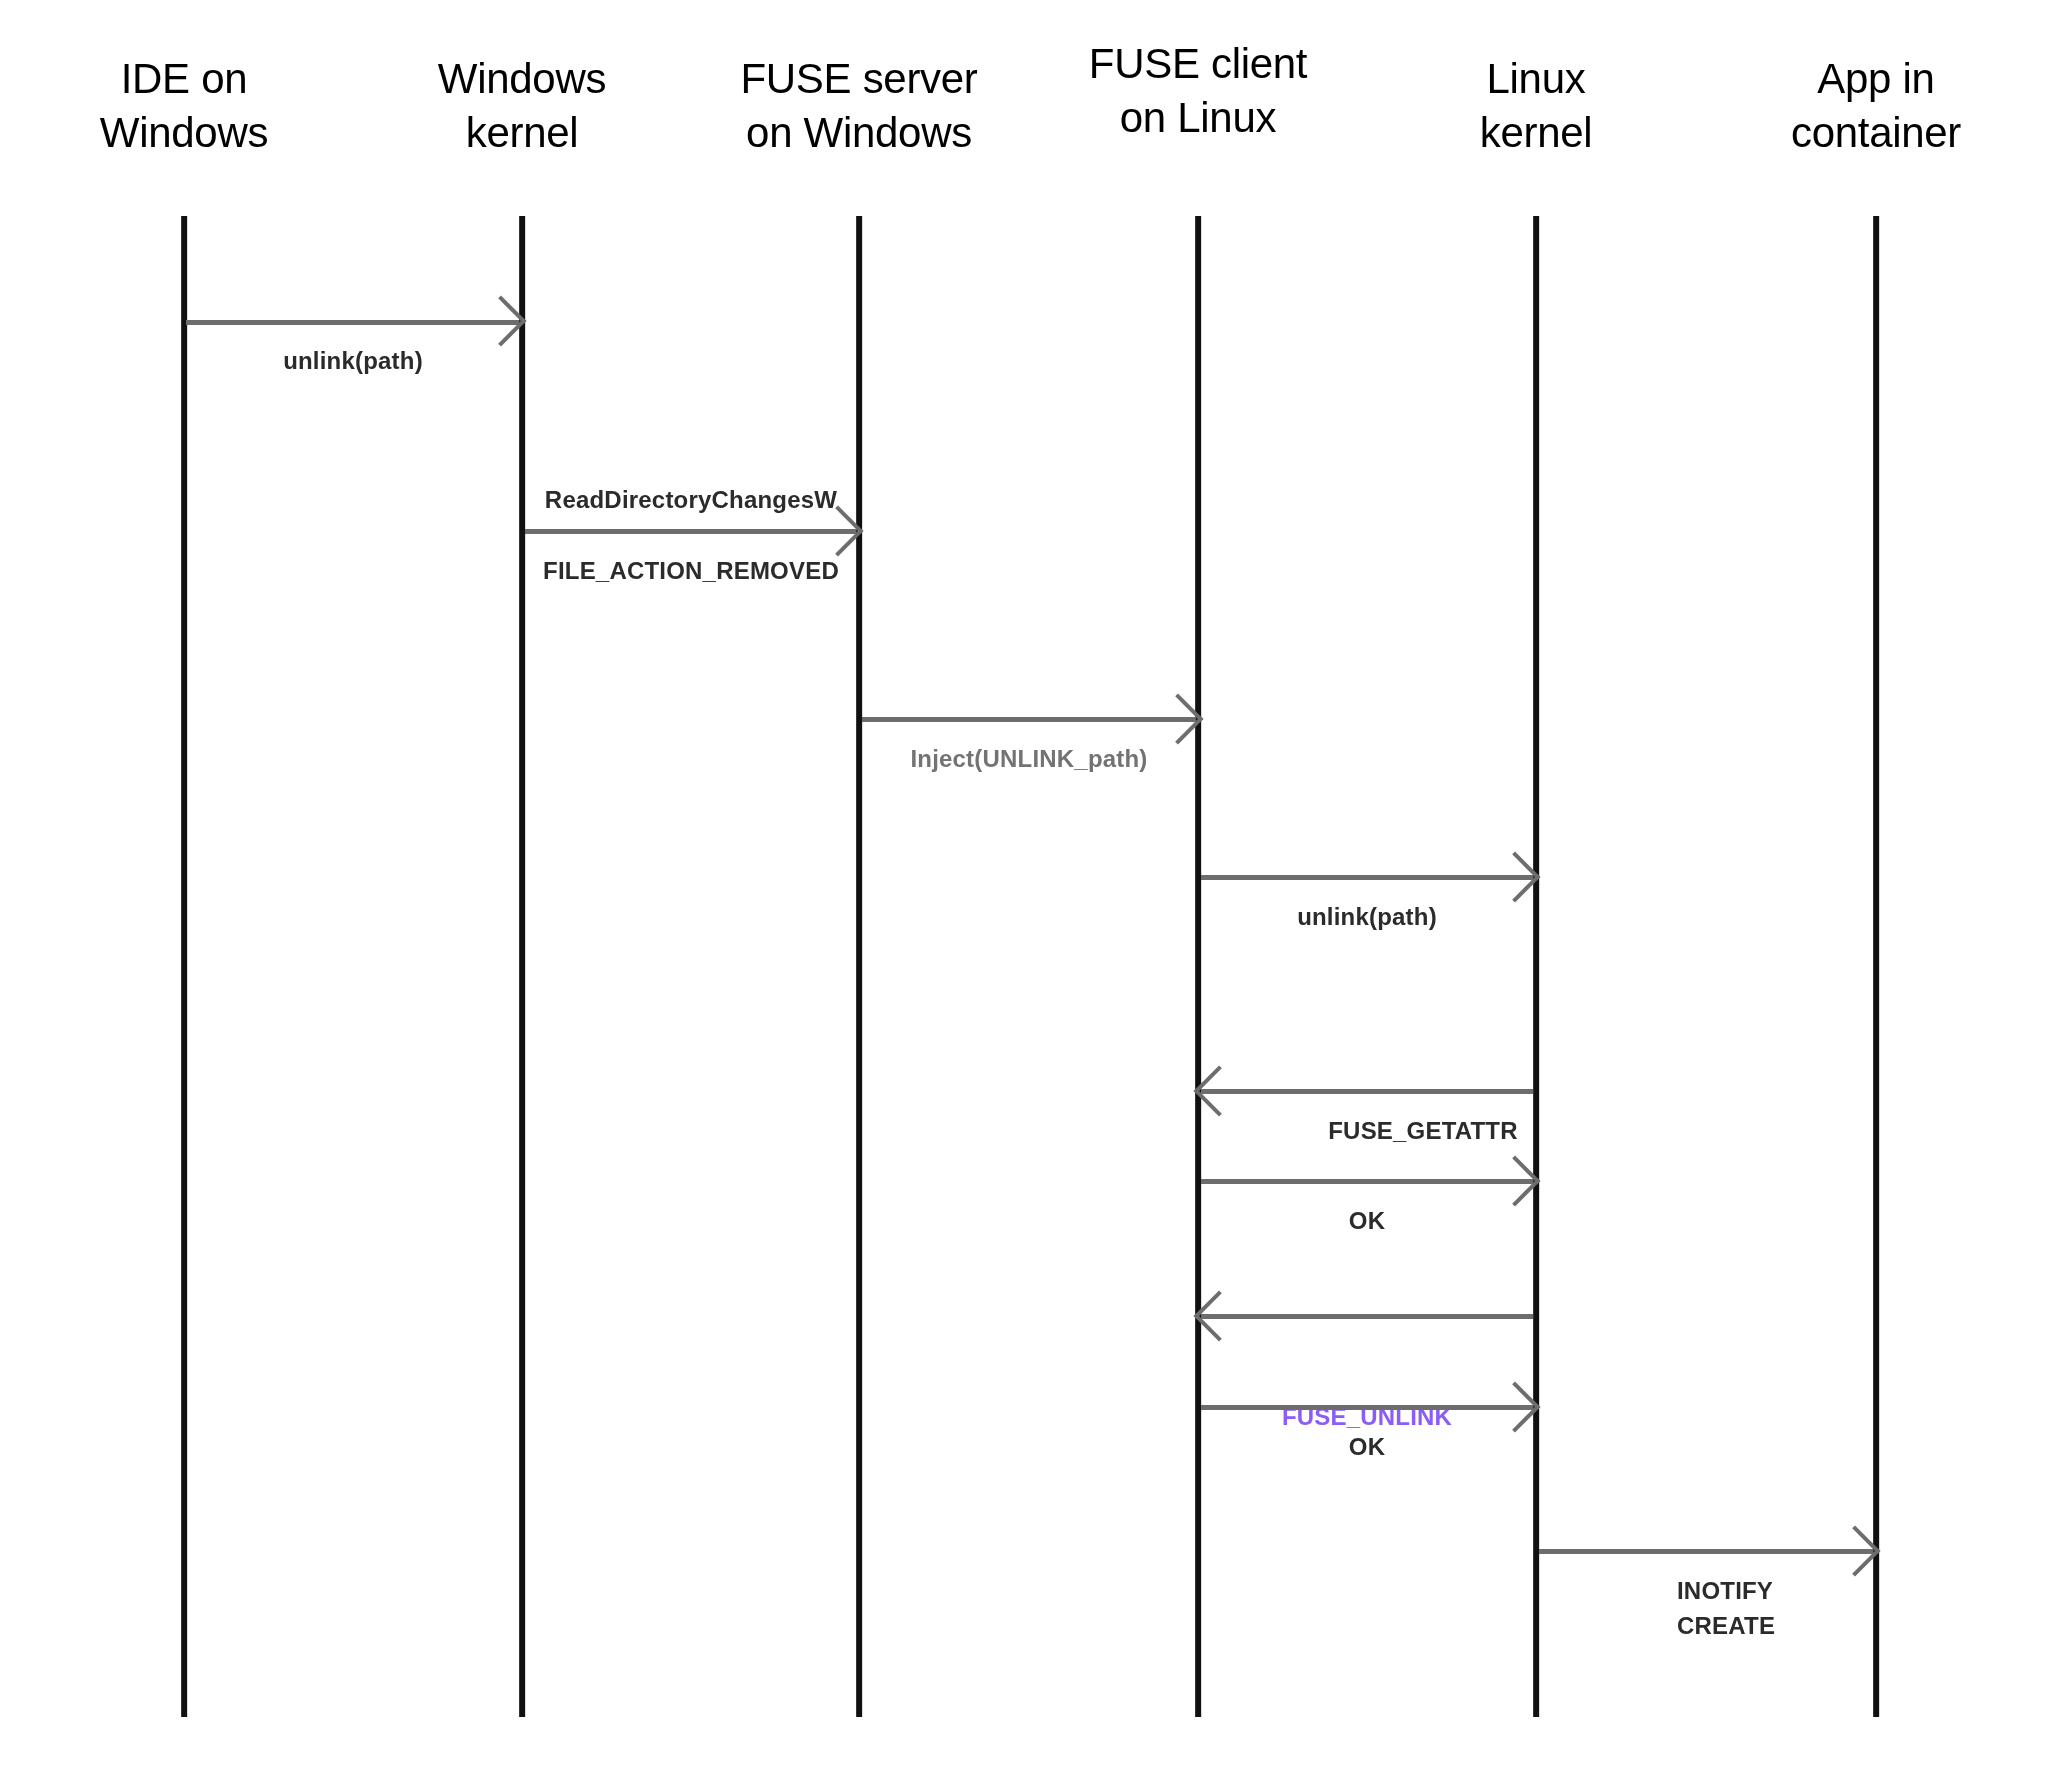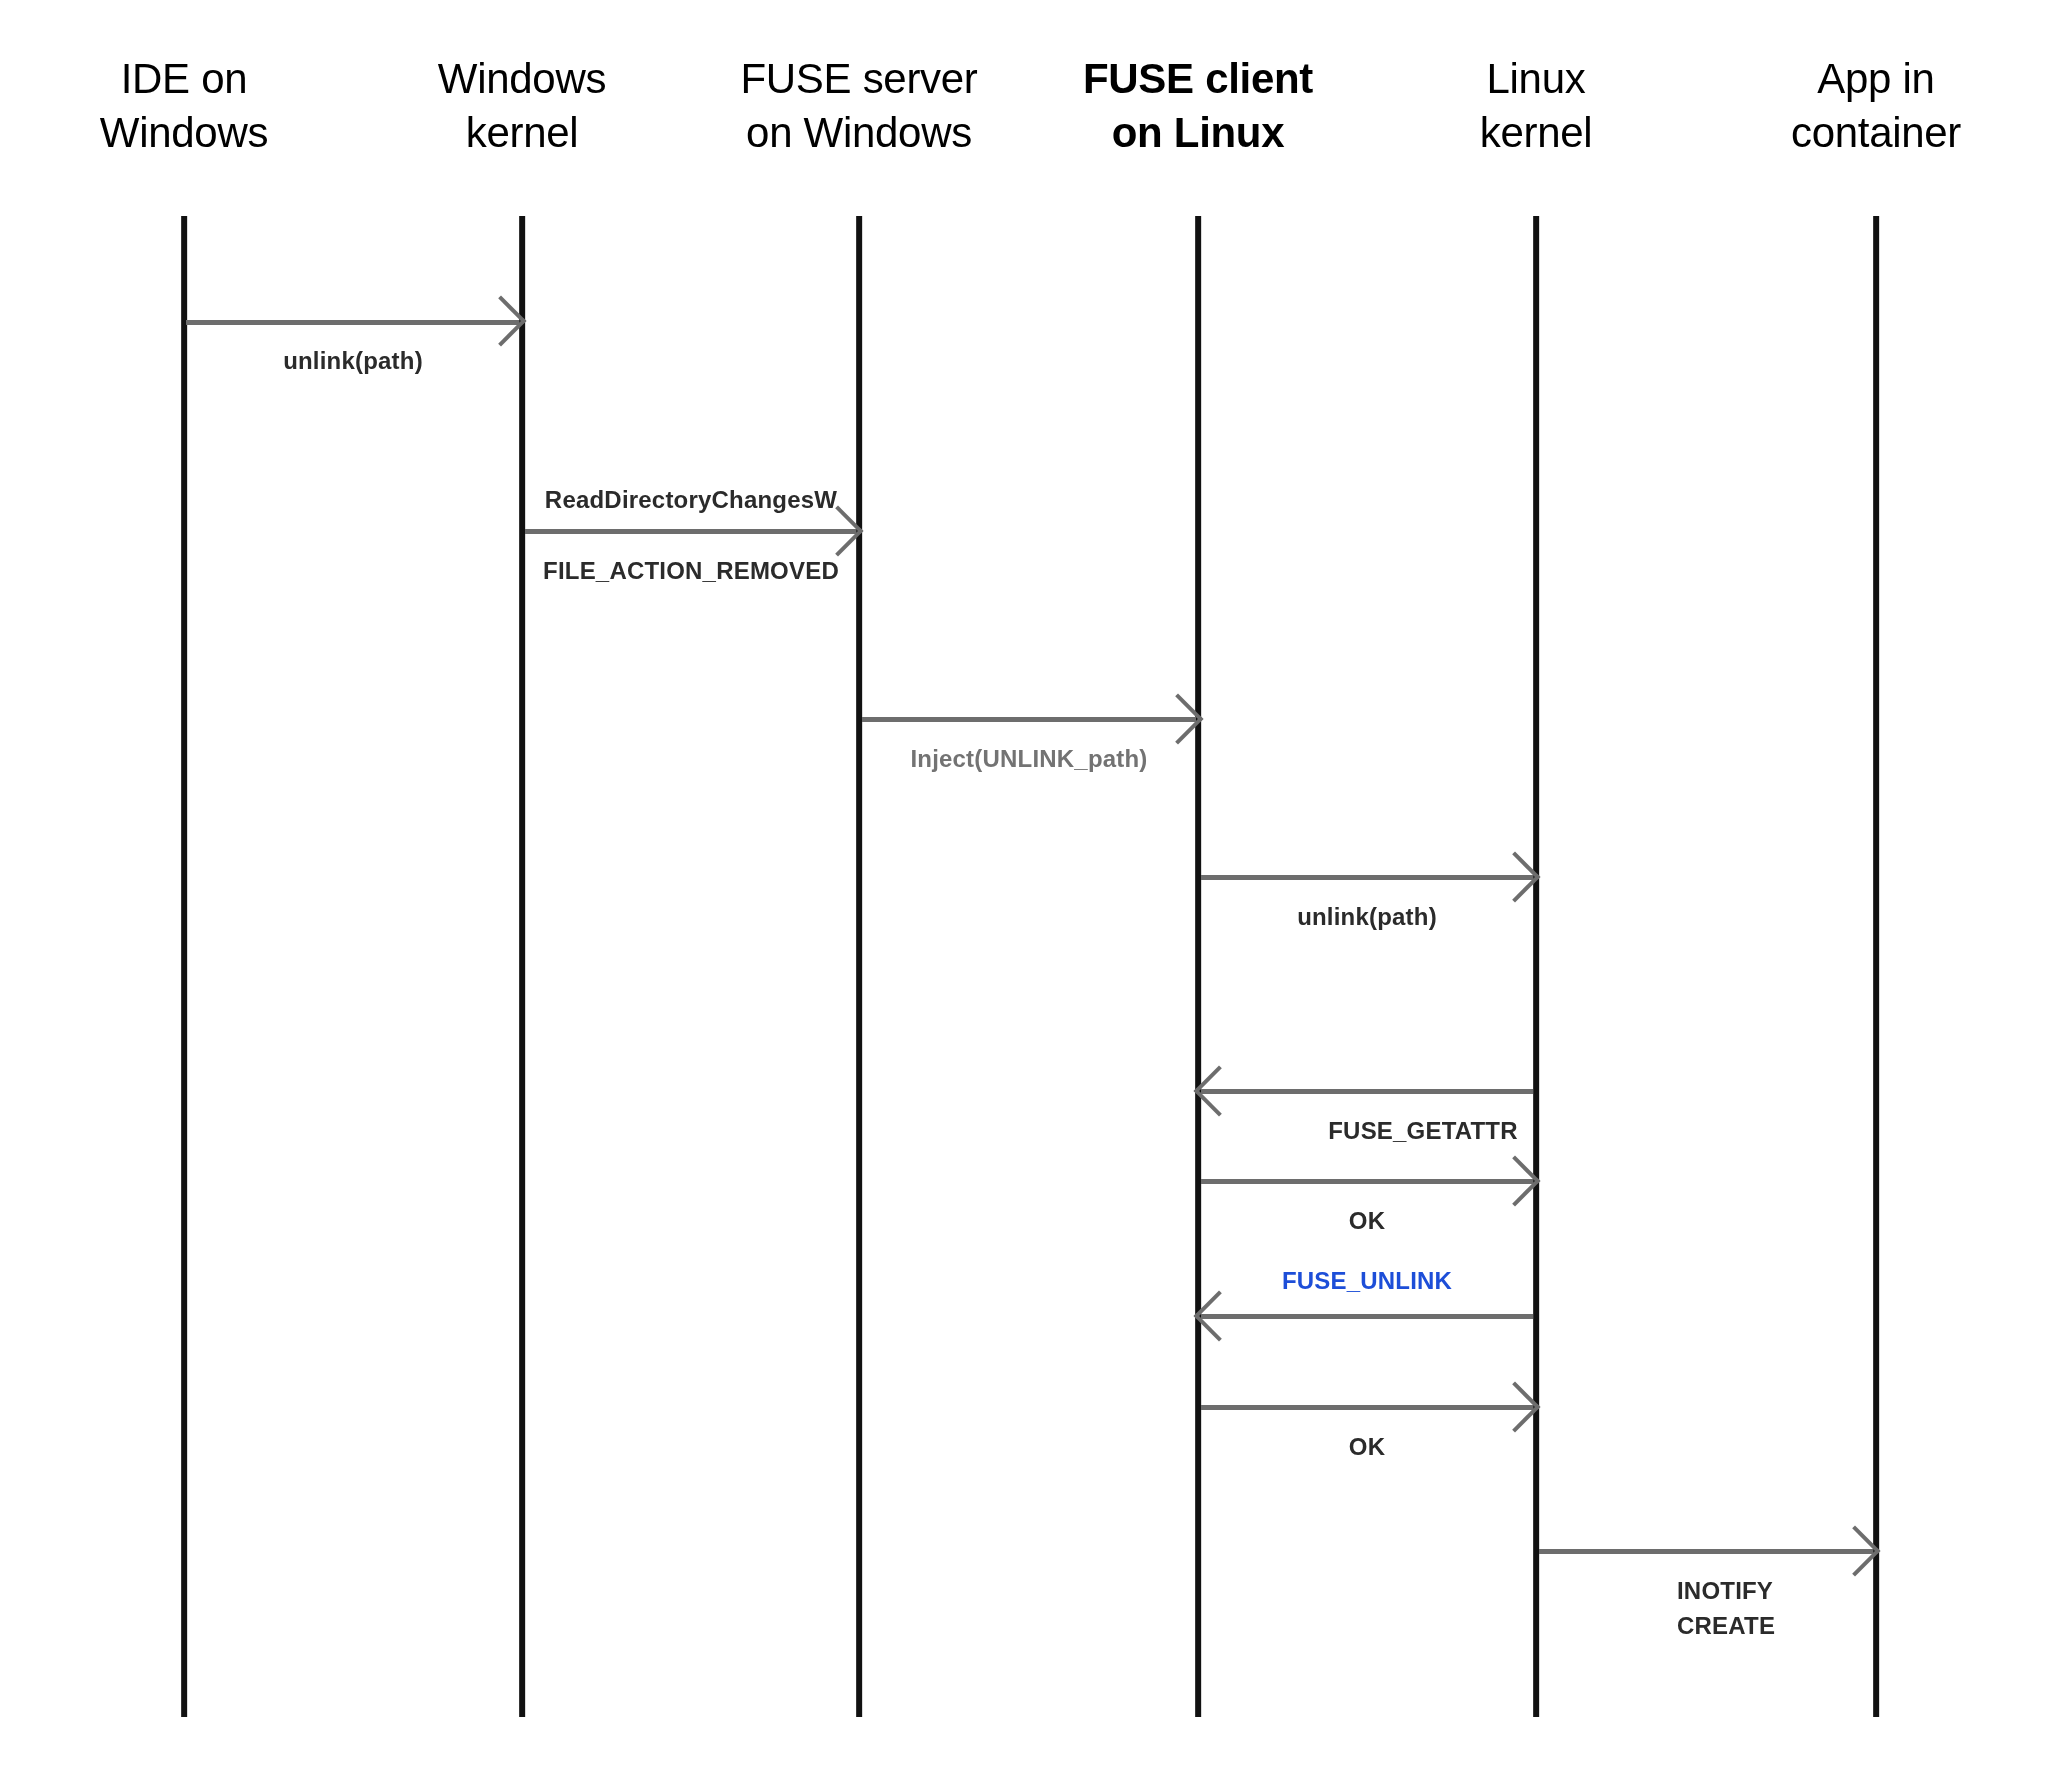--- a/index.html
+++ b/index.html
@@ -76,21 +76,21 @@
 <div id="diagram" style="width: 2062px; height: 1773px; background: rgb(255, 255, 255);">
     <div class="lifeline-head" style="left: 184px; top: 52px;">IDE on
 Windows</div>
     <div class="lifeline-line" style="left: 184px; top: 216px; height: 1501px; background: rgb(17, 17, 17);"></div>
     <div class="lifeline-head" style="left: 522px; top: 52px;">Windows
 kernel</div>
     <div class="lifeline-line" style="left: 522px; top: 216px; height: 1501px; background: rgb(17, 17, 17);"></div>
     <div class="lifeline-head" style="left: 859px; top: 52px;">FUSE server
 on Windows</div>
     <div class="lifeline-line" style="left: 859px; top: 216px; height: 1501px; background: rgb(17, 17, 17);"></div>
-    <div class="lifeline-head" style="left: 1198px; top: 52px; font-weight: bold;">FUSE client
+    <div class="lifeline-head" style="left: 1198px; top: 37px;">FUSE client
 on Linux</div>
     <div class="lifeline-line" style="left: 1198px; top: 216px; height: 1501px; background: rgb(17, 17, 17);"></div>
     <div class="lifeline-head" style="left: 1536px; top: 52px;">Linux
 kernel</div>
     <div class="lifeline-line" style="left: 1536px; top: 216px; height: 1501px; background: rgb(17, 17, 17);"></div>
     <div class="lifeline-head" style="left: 1876px; top: 52px;">App in
 container</div>
     <div class="lifeline-line" style="left: 1876px; top: 216px; height: 1501px; background: rgb(17, 17, 17);"></div>
     <div class="msg-line" style="left: 186px; top: 320px; width: 333px; background: rgb(109, 109, 109);"></div>
     <div class="arrow-head right" style="top: 321px; left: 519px; border-top-color: rgb(109, 109, 109); border-right-color: rgb(109, 109, 109);"></div>
@@ -106,21 +106,21 @@
     <div class="arrow-head right" style="top: 877px; left: 1533px; border-top-color: rgb(109, 109, 109); border-right-color: rgb(109, 109, 109);"></div>
     <div class="msg-label center" style="left: 1367px; top: 900px; color: rgb(43, 43, 43);">unlink(path)</div>
     <div class="msg-line" style="left: 1201px; top: 1089px; width: 332px; background: rgb(109, 109, 109);"></div>
     <div class="arrow-head left" style="top: 1091px; left: 1201px; border-top-color: rgb(109, 109, 109); border-right-color: rgb(109, 109, 109);"></div>
     <div class="msg-label center" style="left: 1423px; top: 1114px; color: rgb(43, 43, 43);">FUSE_GETATTR</div>
     <div class="msg-line" style="left: 1201px; top: 1179px; width: 332px; background: rgb(109, 109, 109);"></div>
     <div class="arrow-head right" style="top: 1181px; left: 1533px; border-top-color: rgb(109, 109, 109); border-right-color: rgb(109, 109, 109);"></div>
     <div class="msg-label center" style="left: 1367px; top: 1204px; color: rgb(43, 43, 43);">OK</div>
     <div class="msg-line" style="left: 1201px; top: 1314px; width: 332px; background: rgb(109, 109, 109);"></div>
     <div class="arrow-head left" style="top: 1316px; left: 1201px; border-top-color: rgb(109, 109, 109); border-right-color: rgb(109, 109, 109);"></div>
-    <div class="msg-label center" style="left: 1367px; top: 1264px; color: #1d4ed8;">FUSE_UNLINK</div>
+    <div class="msg-label center" style="left: 1367px; top: 1400px; color: #8b5cf6;">FUSE_UNLINK</div>
     <div class="msg-line" style="left: 1201px; top: 1405px; width: 332px; background: rgb(109, 109, 109);"></div>
     <div class="arrow-head right" style="top: 1407px; left: 1533px; border-top-color: rgb(109, 109, 109); border-right-color: rgb(109, 109, 109);"></div>
     <div class="msg-label center" style="left: 1367px; top: 1430px; color: rgb(43, 43, 43);">OK</div>
     <div class="msg-line" style="left: 1539px; top: 1549px; width: 334px; background: rgb(109, 109, 109);"></div>
     <div class="arrow-head right" style="top: 1551px; left: 1873px; border-top-color: rgb(109, 109, 109); border-right-color: rgb(109, 109, 109);"></div>
     <div class="msg-label left" style="left: 1677px; top: 1574px; color: rgb(43, 43, 43);">INOTIFY
 CREATE</div>
   </div>
 
 

